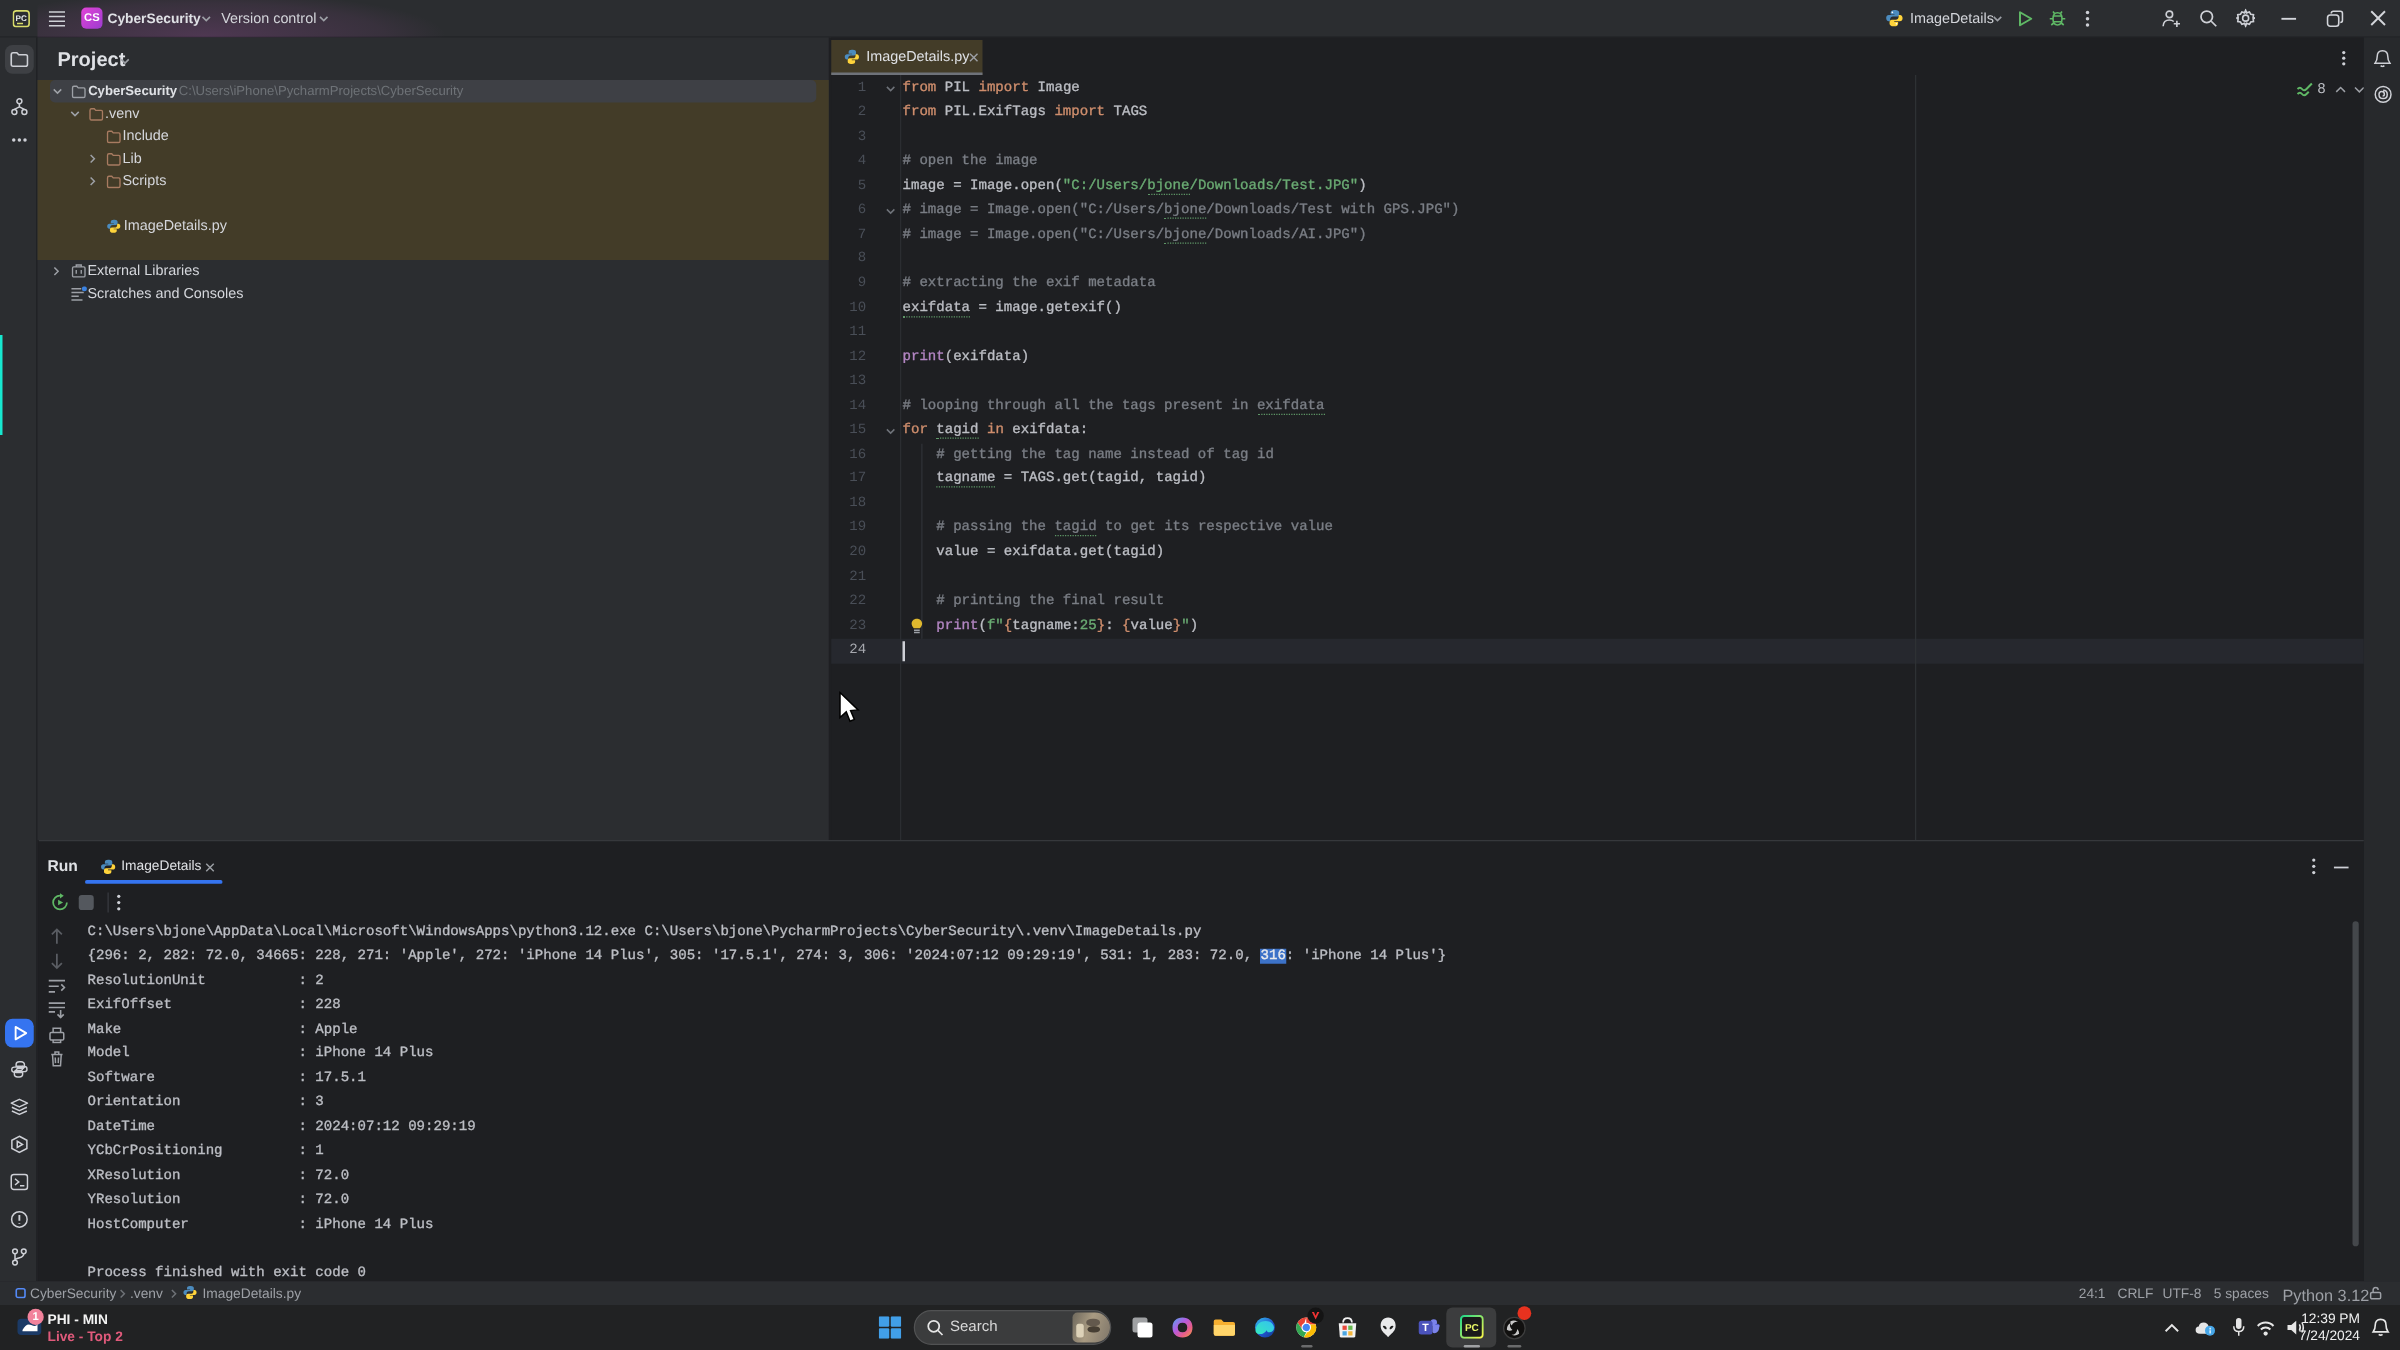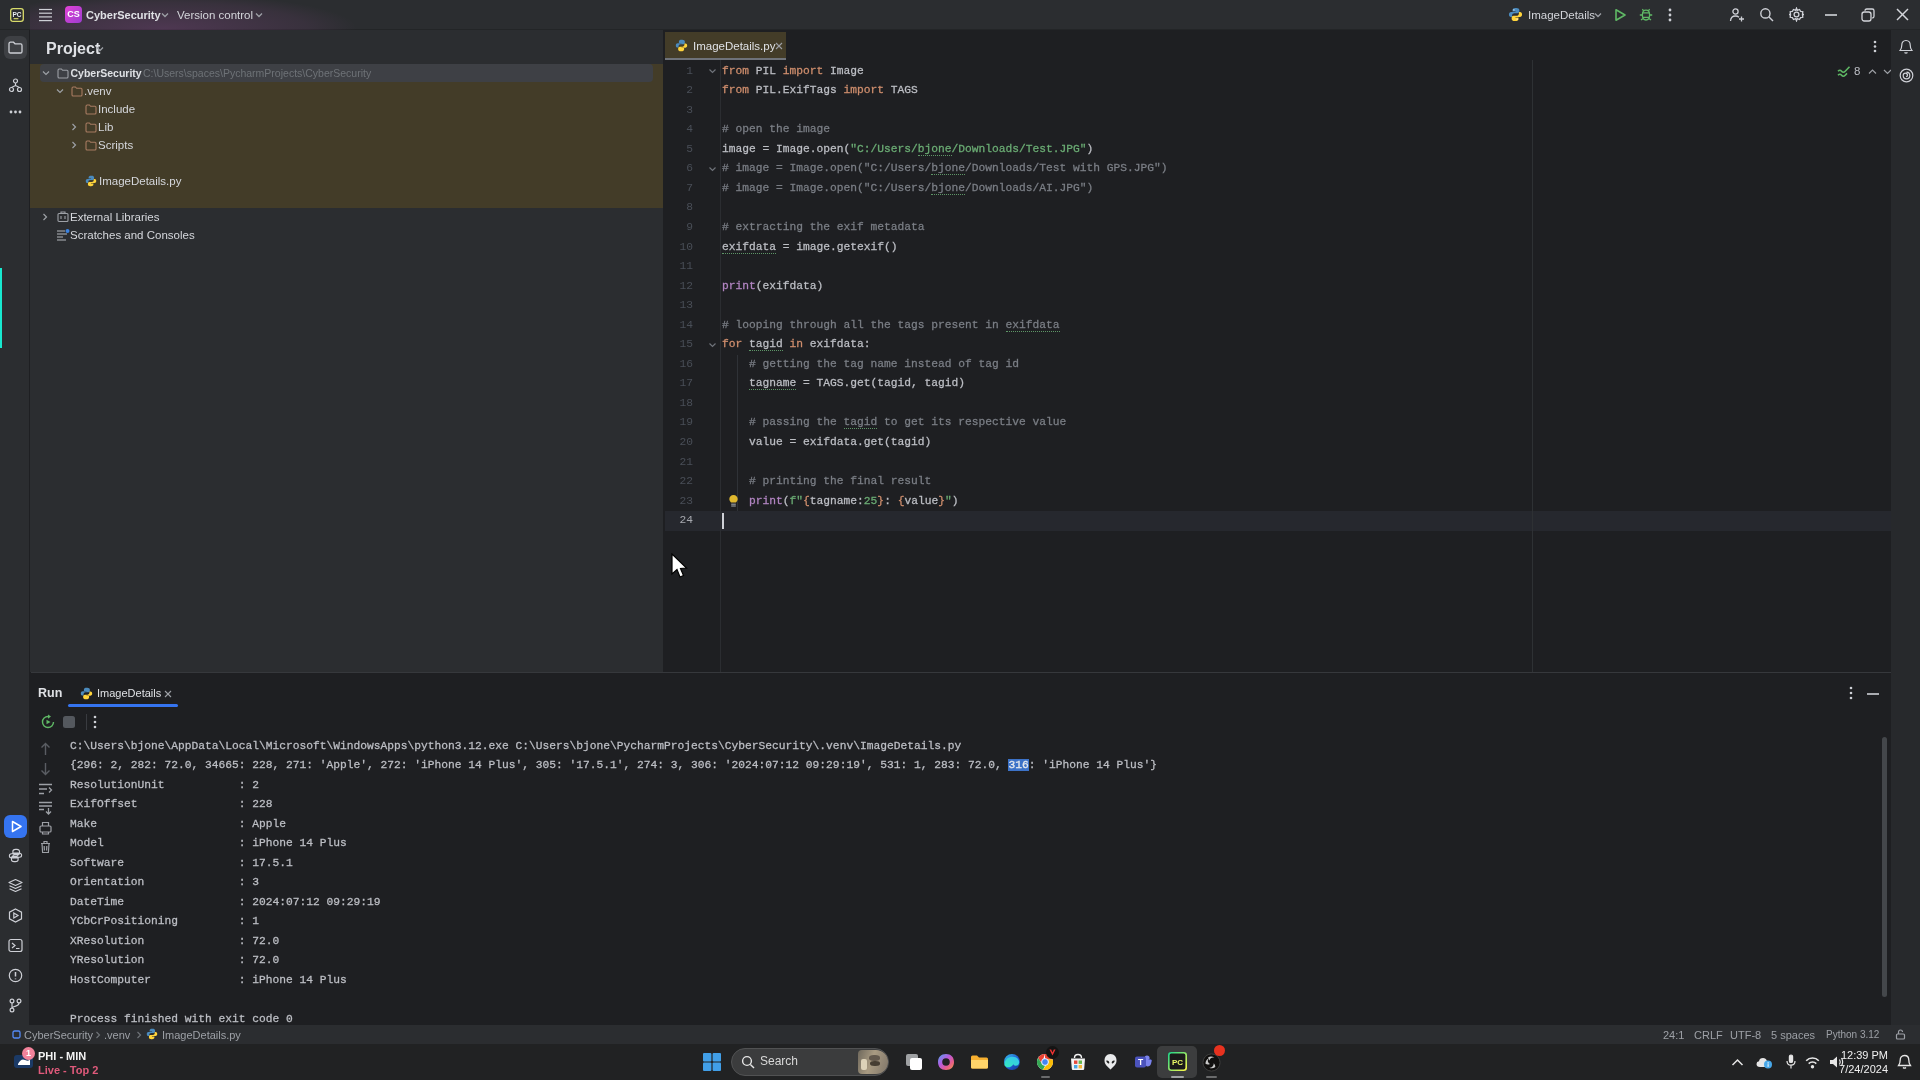--- a/index.html
+++ b/index.html
@@ -203,21 +203,21 @@
   <div class="abs" style="left:10px;top:34px;width:613px;height:18px;border-radius:4px;background:#3E4045"></div>
 
   <div class="trow" style="top:34px">
     <svg class="abs" style="left:12px;top:6px" width="8" height="6" viewBox="0 0 8 6">
           <path d="M1 1.5 L4 4.5 L7 1.5" stroke="#9DA0A6" stroke-width="1.2" fill="none"></path>
         </svg>
     <svg class="abs" style="left:27px;top:3.5px" width="12" height="11" viewBox="0 0 12 11">
           <path d="M1 2.4 Q1 1 2.2 1 L4.4 1 L5.6 2.3 L10 2.3 Q11 2.3 11 3.6 L11 8.7 Q11 10 9.9 10 L2.1 10 Q1 10 1 8.7 Z" fill="none" stroke="#9DA0A6" stroke-width="1.1"></path>
         </svg>
     <span class="abs" style="left:40.5px;font-size:10.5px;font-weight:bold;color:#DFE1E5">CyberSecurity</span>
-    <span class="abs" style="left:113px;font-size:10.5px;color:#6E7277">C:\Users\spaces\PycharmProjects\CyberSecurity</span>
+    <span class="abs" style="left:113px;font-size:10.5px;color:#6E7277">C:\Users\iPhone\PycharmProjects\CyberSecurity</span>
   </div>
 
   <div class="trow" style="top:52px">
     <svg class="abs" style="left:26px;top:6px" width="8" height="6" viewBox="0 0 8 6">
           <path d="M1 1.5 L4 4.5 L7 1.5" stroke="#9DA0A6" stroke-width="1.2" fill="none"></path>
         </svg>
     <svg class="abs" style="left:41px;top:3.5px" width="12" height="11" viewBox="0 0 12 11">
           <path d="M1 2.4 Q1 1 2.2 1 L4.4 1 L5.6 2.3 L10 2.3 Q11 2.3 11 3.6 L11 8.7 Q11 10 9.9 10 L2.1 10 Q1 10 1 8.7 Z" fill="none" stroke="#A87B61" stroke-width="1.1"></path>
         </svg>
     <span class="abs" style="left:54px;color:#D5D7DC">.venv</span>
@@ -522,21 +522,21 @@
       </svg>
   <svg class="abs" style="left:146px;top:3px" width="12" height="12" viewBox="0 0 16 16">
         <path fill="#4B8BBE" d="M7.9 1C6.1 1 4.8 1.8 4.8 3.2v1.6h3.3v.5H3.3C1.9 5.3 1 6.3 1 7.9c0 1.6.8 2.7 2.2 2.7h1.2V8.9c0-1.3 1.1-2.3 2.4-2.3h3.3c1.1 0 2-.9 2-2V3.2C12.1 1.9 10.7 1 9 1z"></path>
         <path fill="#FFD43B" d="M8.1 15c1.8 0 3.1-.8 3.1-2.2v-1.6H7.9v-.5h4.8c1.4 0 2.3-1 2.3-2.6 0-1.6-.8-2.7-2.2-2.7h-1.2v1.7c0 1.3-1.1 2.3-2.4 2.3H5.9c-1 0-2 .9-2 2v1.4C3.9 14.1 5.3 15 7 15z"></path>
       </svg>
   <div class="abs" style="left:162px;top:3.5px;font-size:11px">ImageDetails.py</div>
   <div class="abs" style="left:1663px;top:3.5px;font-size:11px">24:1</div>
   <div class="abs" style="left:1694px;top:3.5px;font-size:11px">CRLF</div>
   <div class="abs" style="left:1730px;top:3.5px;font-size:11px">UTF-8</div>
   <div class="abs" style="left:1771px;top:3.5px;font-size:11px">5 spaces</div>
-  <div class="abs" style="left:1826px;top:3.5px;font-size:10px">Python 3.12</div>
+  <div class="abs" style="left:1826px;top:3.5px;font-size:13px">Python 3.12</div>
   <svg class="abs" style="left:1895px;top:4px" width="11" height="11" viewBox="0 0 11 11">
         <g stroke="#9DA0A6" stroke-width="1.2" fill="none">
           <rect x="1.5" y="5" width="8" height="5" rx="1"></rect>
           <path d="M3.5 5 L3.5 3.2 Q3.5 1 5.5 1 Q7.5 1 7.5 3"></path>
         </g>
       </svg>
 </div>
 <div class="abs" id="taskbar">
 
   <div class="abs" style="left:14px;top:11px;width:19px;height:13px;border-radius:3px;background:#1B3A66"></div>

